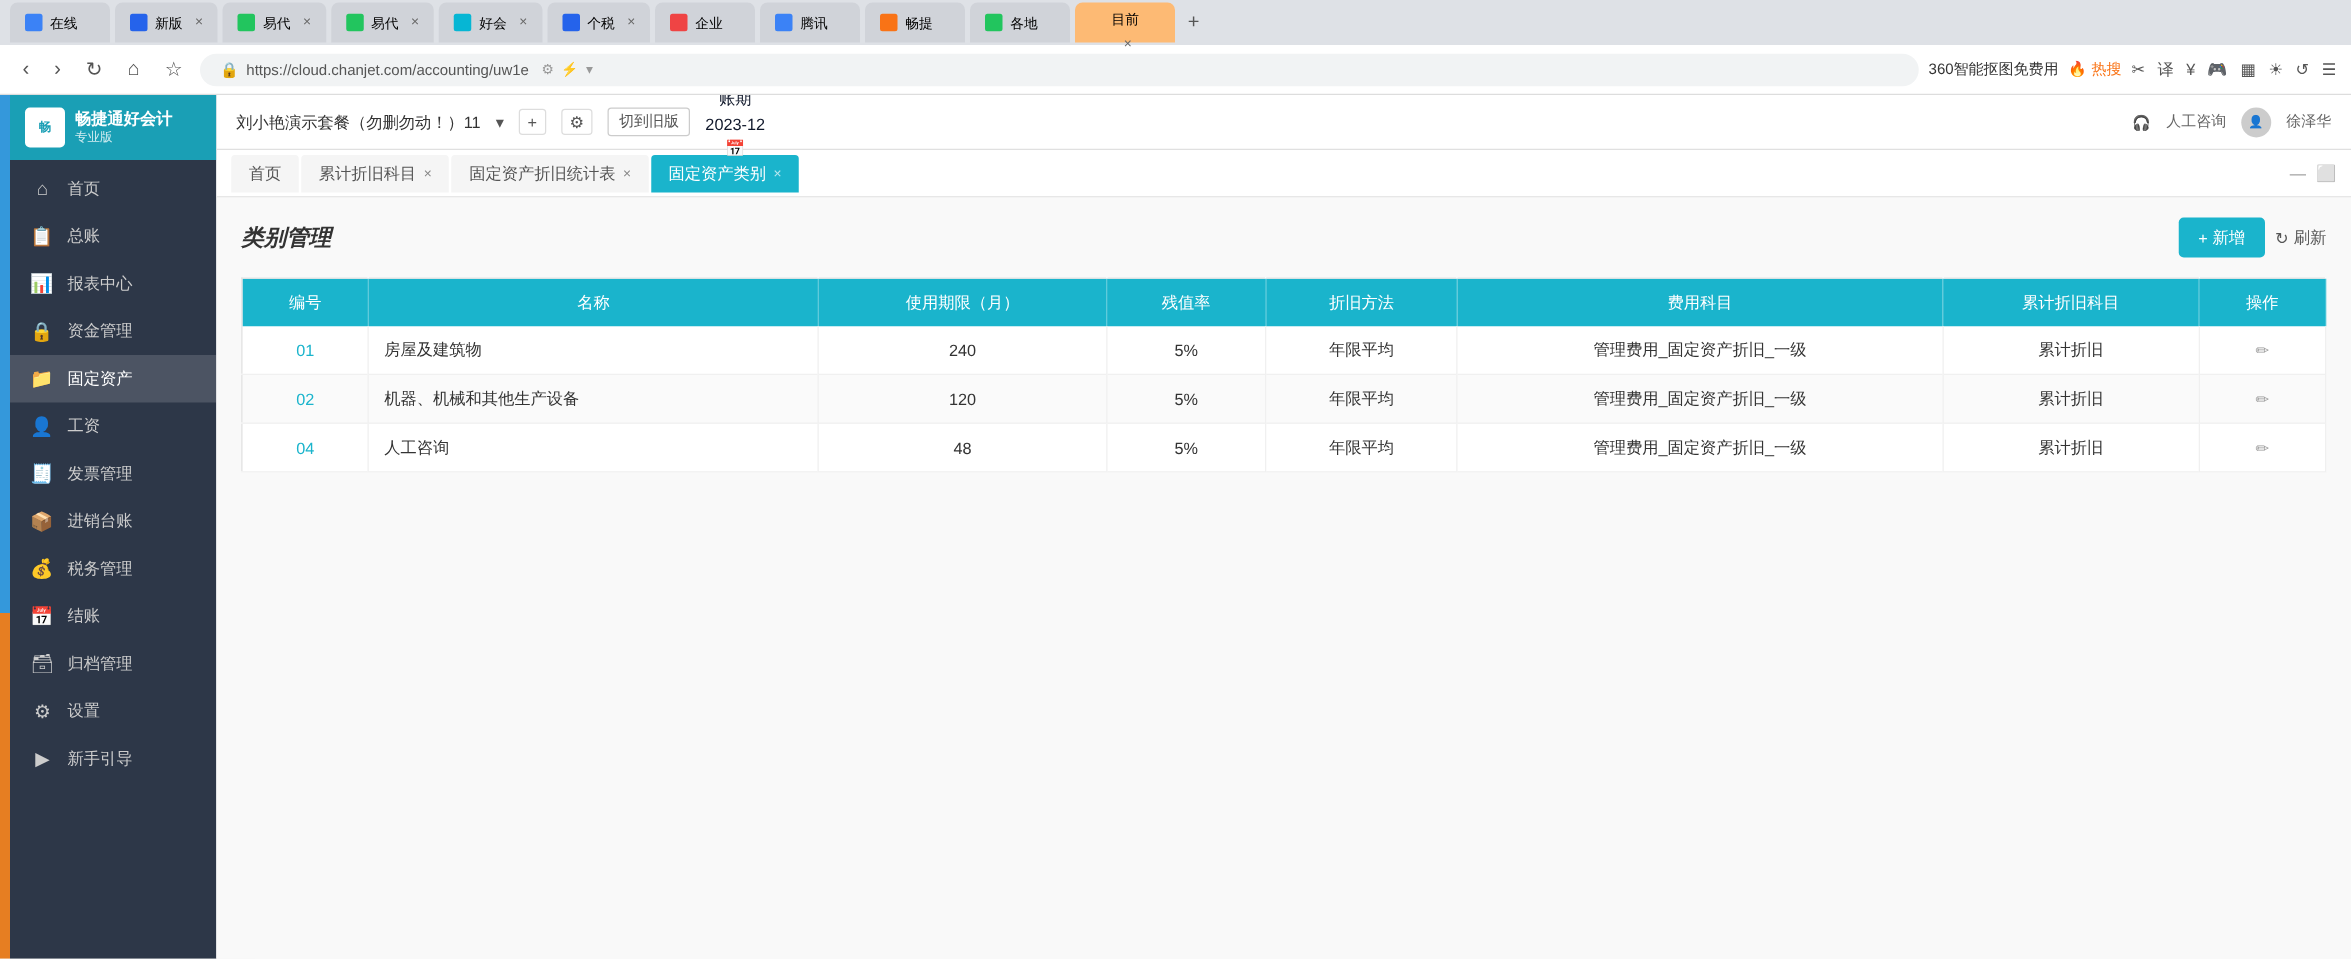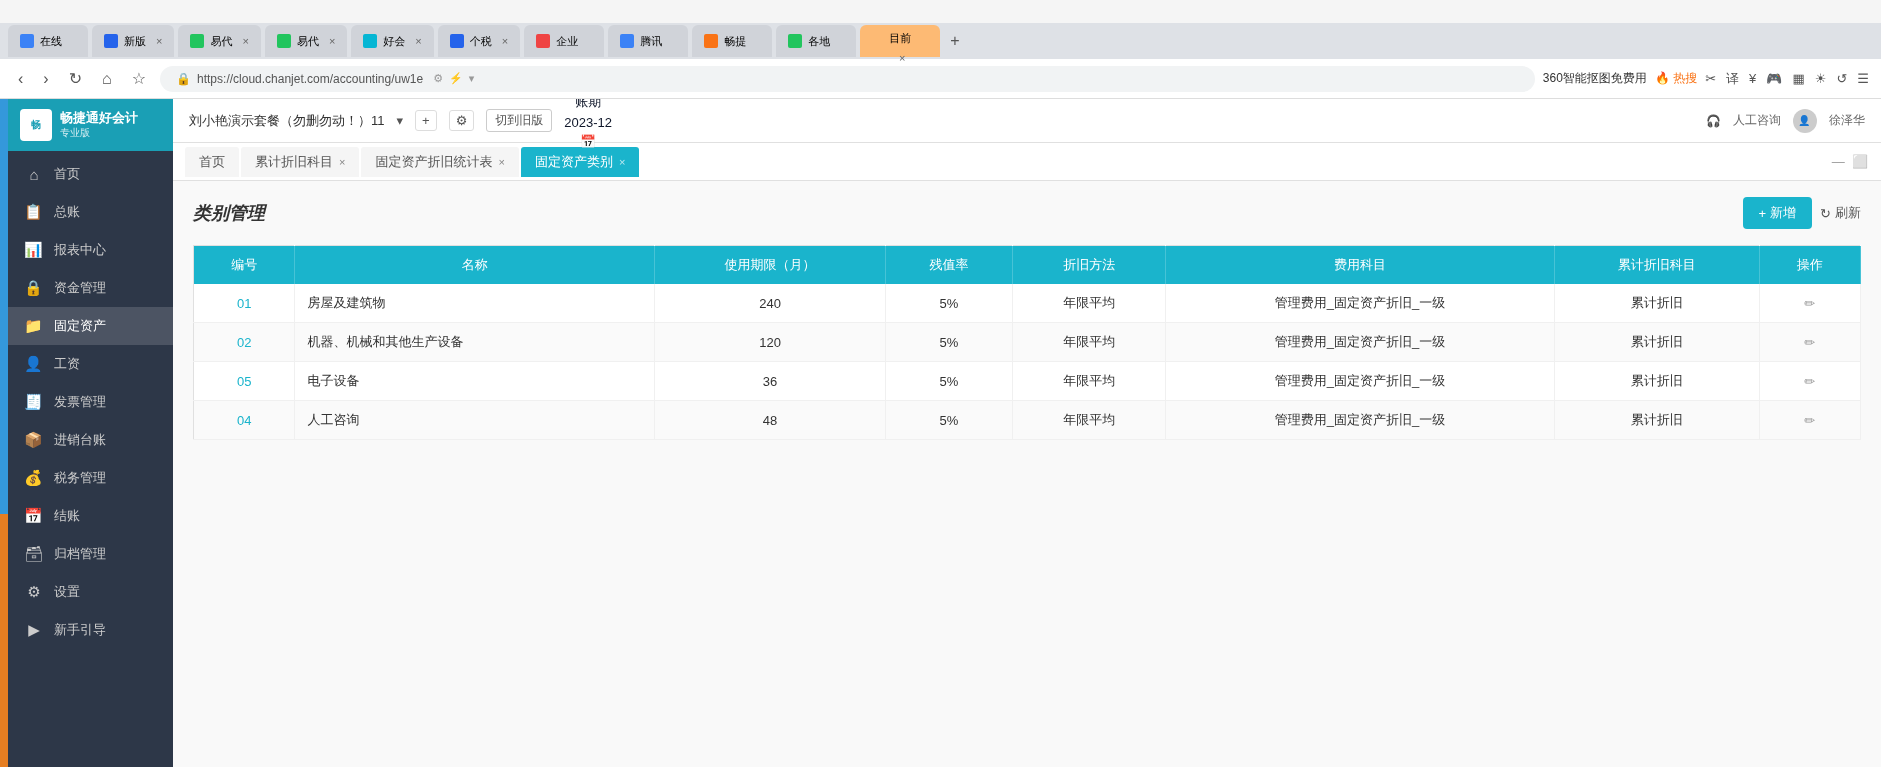--- a/index.html
+++ b/index.html
@@ -1,19 +1,19 @@
 <!DOCTYPE html>
 <html><head>
   <meta charset="utf-8">
   <style>
     * { margin: 0; padding: 0; box-sizing: border-box; }
     body { font-family: "Microsoft YaHei", "PingFang SC", sans-serif; font-size: 13px; background: #f5f5f5; overflow: hidden; }
 
     
-    .browser-chrome { background: #dee1e6; height: 36px; display: flex; align-items: center; padding: 16px 8px; gap: 4px; margin-top: 23px; }
+    .browser-chrome { background: #dee1e6; height: 36px; display: flex; align-items: center; padding: 16px 8px; gap: 4px; }
     .browser-tab { background: #fff; border-radius: 6px 6px 0 0; padding: 0 12px; height: 32px; display: flex; align-items: center; font-size: 12px; gap: 6px; min-width: 120px; }
     .browser-tab.active { background: #fdba74; flex-direction: column; }
     .browser-tab:not(.active) { background: #d0d3d9; }
     .tab-icon { width: 14px; height: 14px; border-radius: 2px; display: inline-block; }
     .tab-close { color: #666; font-size: 11px; cursor: pointer; margin-left: 4px; }
     .tab-add { background: none; border: none; color: #555; font-size: 16px; cursor: pointer; padding: 0 6px; }
 
     .address-bar { background: #fff; height: 40px; display: flex; align-items: center; padding: 0 12px; gap: 8px; border-bottom: 1px solid #ddd; }
     .nav-btn { background: none; border: none; color: #555; font-size: 16px; cursor: pointer; padding: 2px 6px; }
     .url-bar { flex: 1; background: #f1f3f4; border-radius: 20px; padding: 6px 16px; font-size: 13px; color: #333; display: flex; align-items: center; gap: 6px; }
@@ -311,30 +311,20 @@
     <td style="color:#1ab4cc;">02</td>
     <td>机器、机械和其他生产设备</td>
     <td>120</td>
     <td>5%</td>
     <td>年限平均</td>
     <td>管理费用_固定资产折旧_一级</td>
     <td>累计折旧</td>
     <td><span class="edit-icon">✏</span></td>
   </tr>
             <tr>
-    <td style="color:#1ab4cc;">05</td>
-    <td>电子设备</td>
-    <td>36</td>
-    <td>5%</td>
-    <td>年限平均</td>
-    <td>管理费用_固定资产折旧_一级</td>
-    <td>累计折旧</td>
-    <td><span class="edit-icon">✏</span></td>
-  </tr>
-            <tr>
     <td style="color:#1ab4cc;">04</td>
     <td>人工咨询</td>
     <td>48</td>
     <td>5%</td>
     <td>年限平均</td>
     <td>管理费用_固定资产折旧_一级</td>
     <td>累计折旧</td>
     <td><span class="edit-icon">✏</span></td>
   </tr>
           </tbody>

